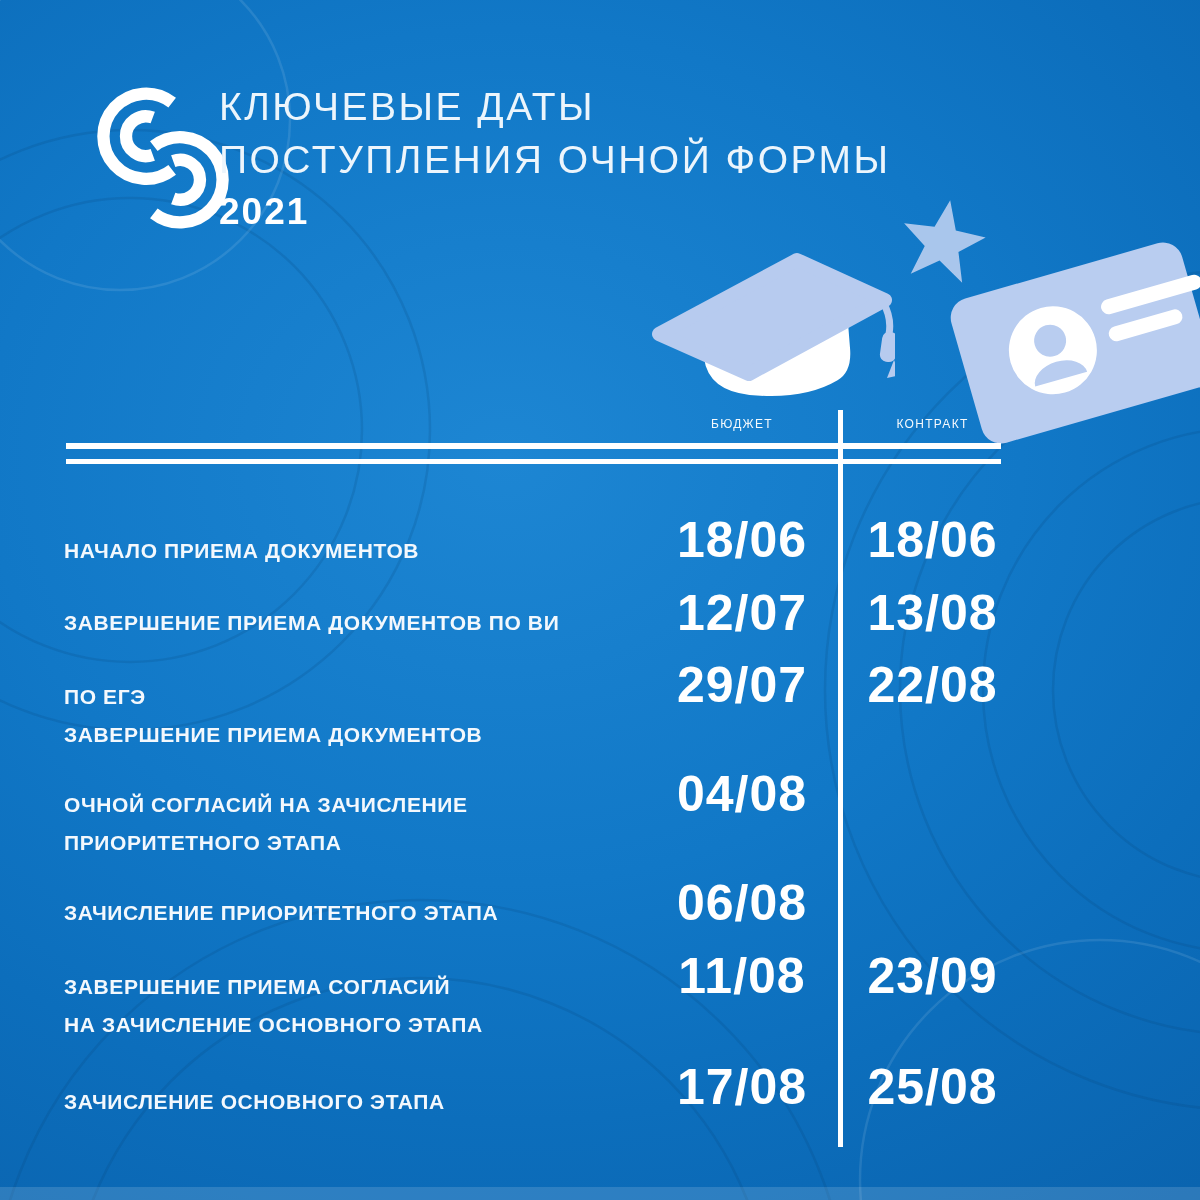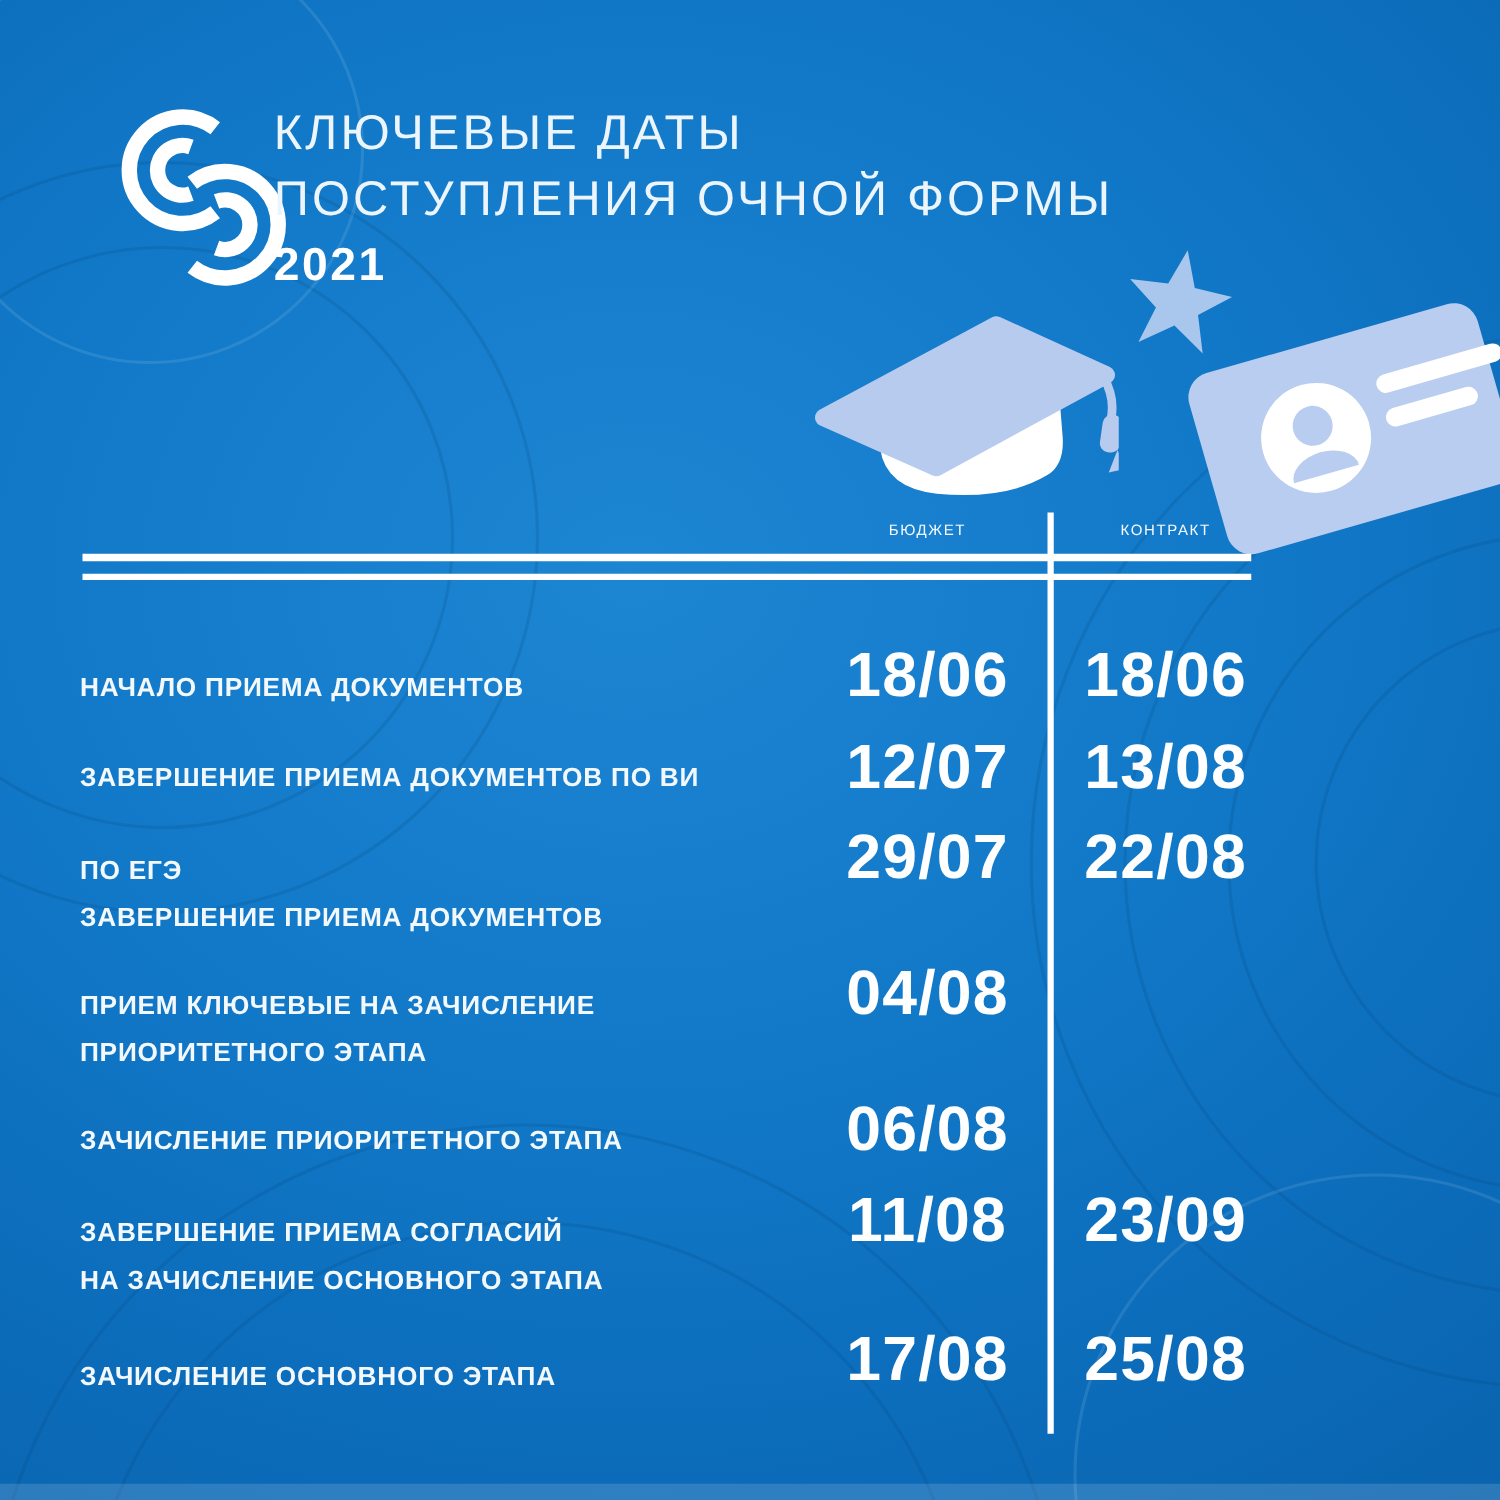--- a/index.html
+++ b/index.html
@@ -115,21 +115,21 @@
   <div class="date c" style="top:585px">13/08</div>
 
   <div class="row-label" style="top:678px">
     <span>ПО ЕГЭ</span>
     <span>ЗАВЕРШЕНИЕ ПРИЕМА ДОКУМЕНТОВ</span>
   </div>
   <div class="date b" style="top:657px">29/07</div>
   <div class="date c" style="top:657px">22/08</div>
 
   <div class="row-label" style="top:786px">
-    <span>ПРИЕМ КЛЮЧЕВЫЕ НА ЗАЧИСЛЕНИЕ</span>
+    <span>ОЧНОЙ СОГЛАСИЙ НА ЗАЧИСЛЕНИЕ</span>
     <span>ПРИОРИТЕТНОГО ЭТАПА</span>
   </div>
   <div class="date b" style="top:766px">04/08</div>
   <div class="date c" style="top:766px"></div>
 
   <div class="row-label" style="top:894px">
     <span>ЗАЧИСЛЕНИЕ ПРИОРИТЕТНОГО ЭТАПА</span>
     <span></span>
   </div>
   <div class="date b" style="top:875px">06/08</div>

